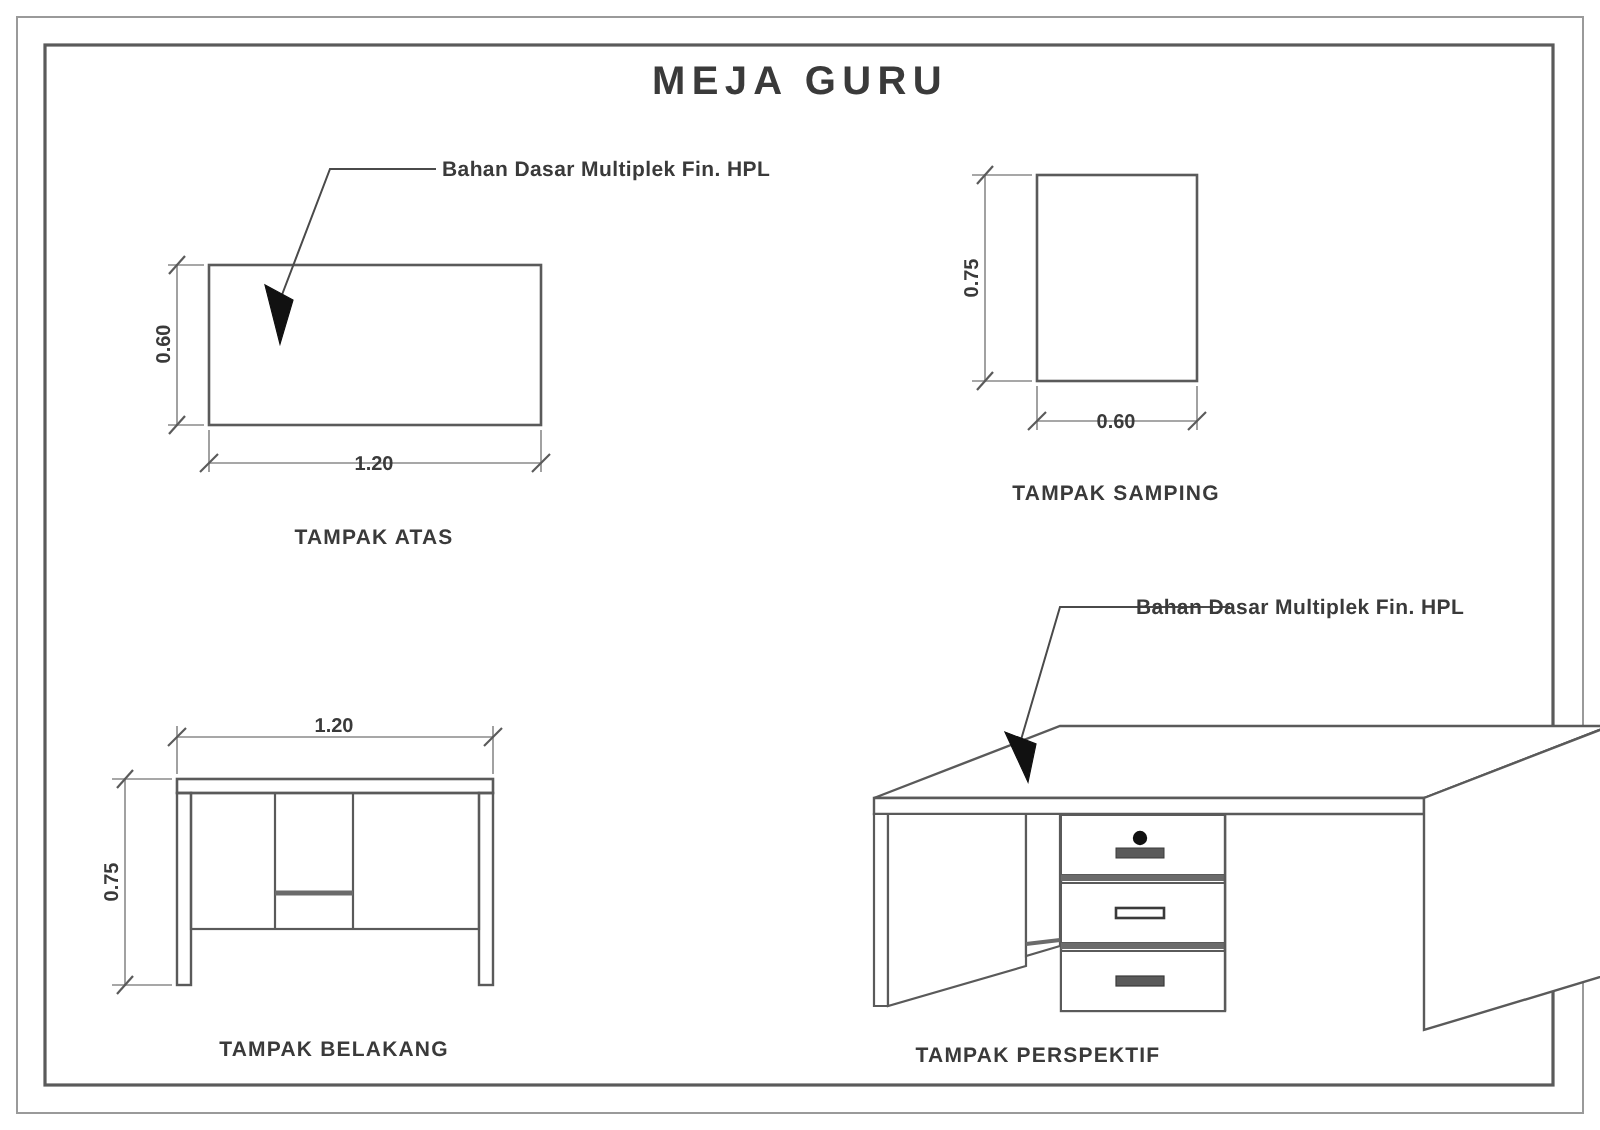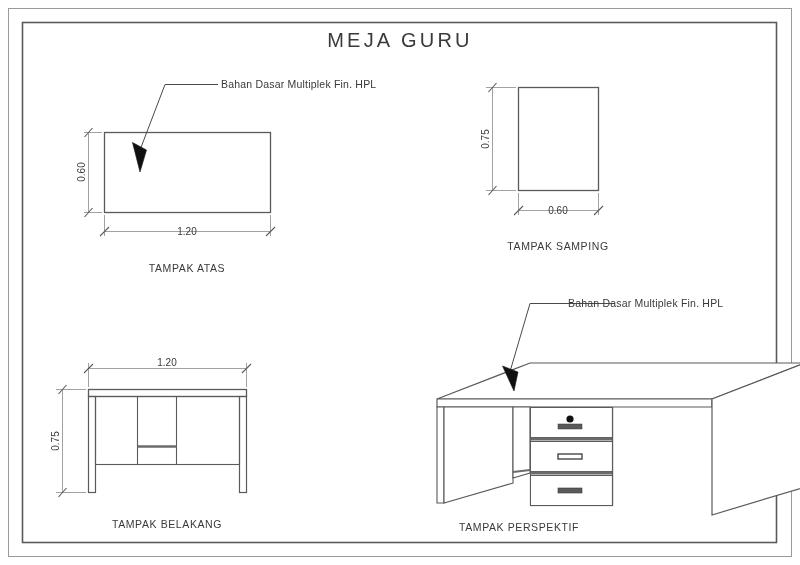--- a/index.html
+++ b/index.html
@@ -12,20 +12,21 @@
     width: 800px;
     height: 565px;
     overflow: hidden;
     font-family: "Liberation Sans", sans-serif;
   }
   #sheet {
     position: relative;
     width: 800px;
     height: 463px;
     background: #ffffff;
+    font-weight: bold;
   }
   #sheet svg {
     display: block;
   }
   .cad-text {
     font-family: "Liberation Sans", sans-serif;
     fill: #3a3a3a;
     stroke: none;
   }
 </style>

